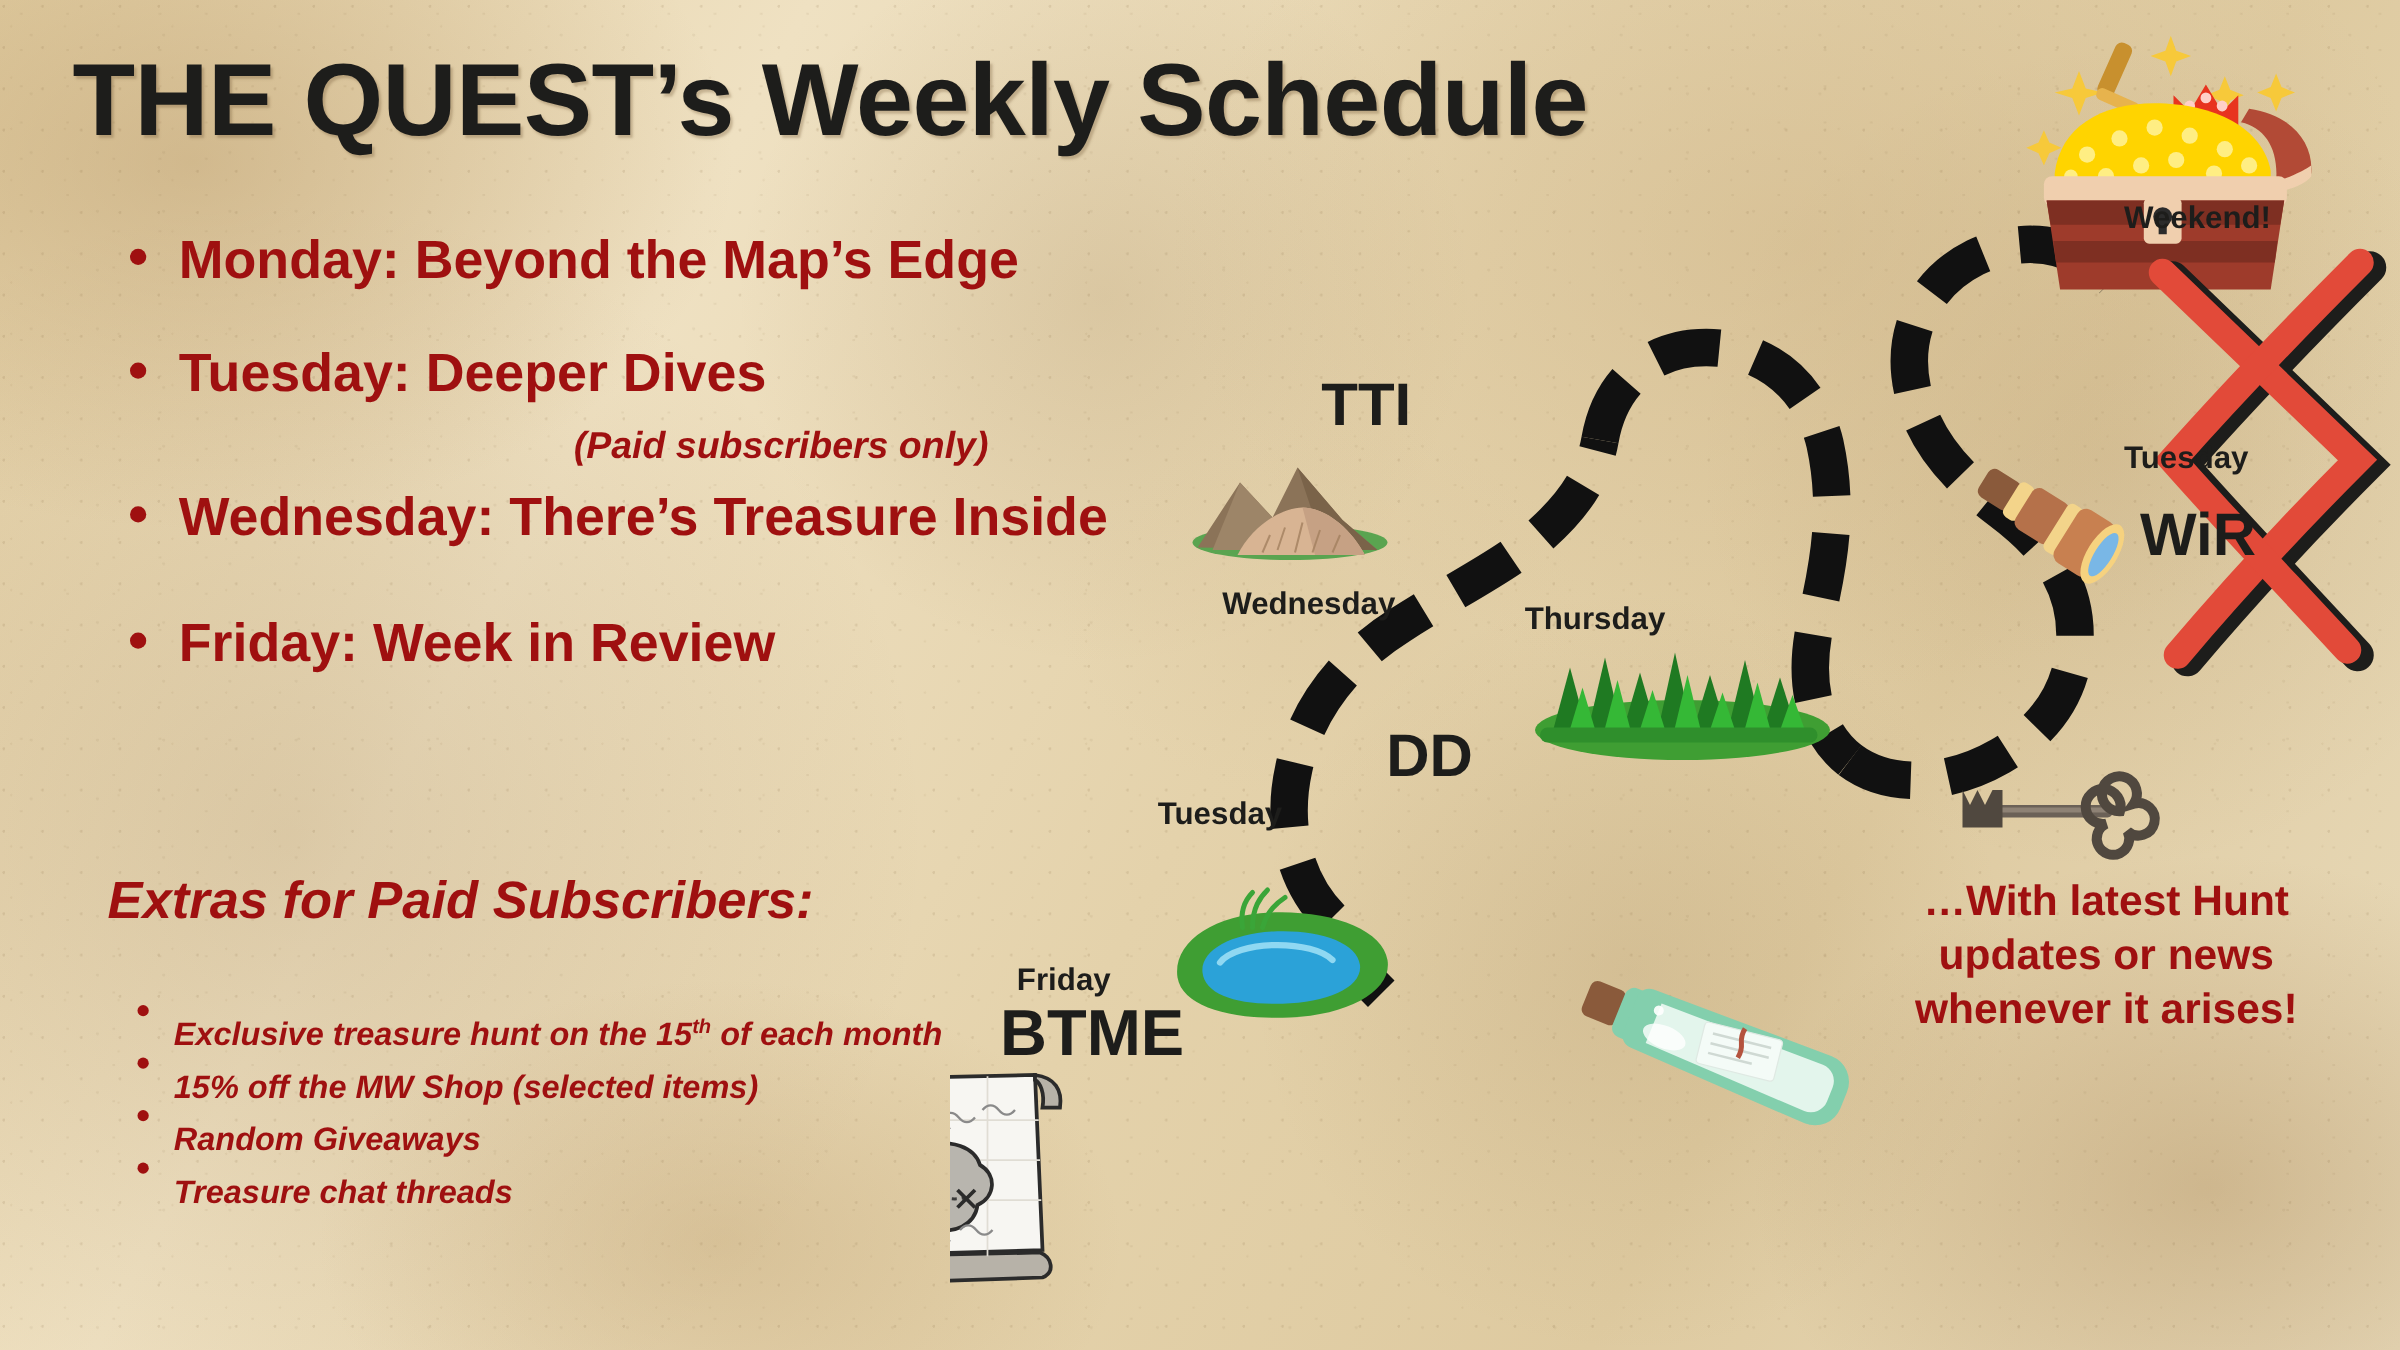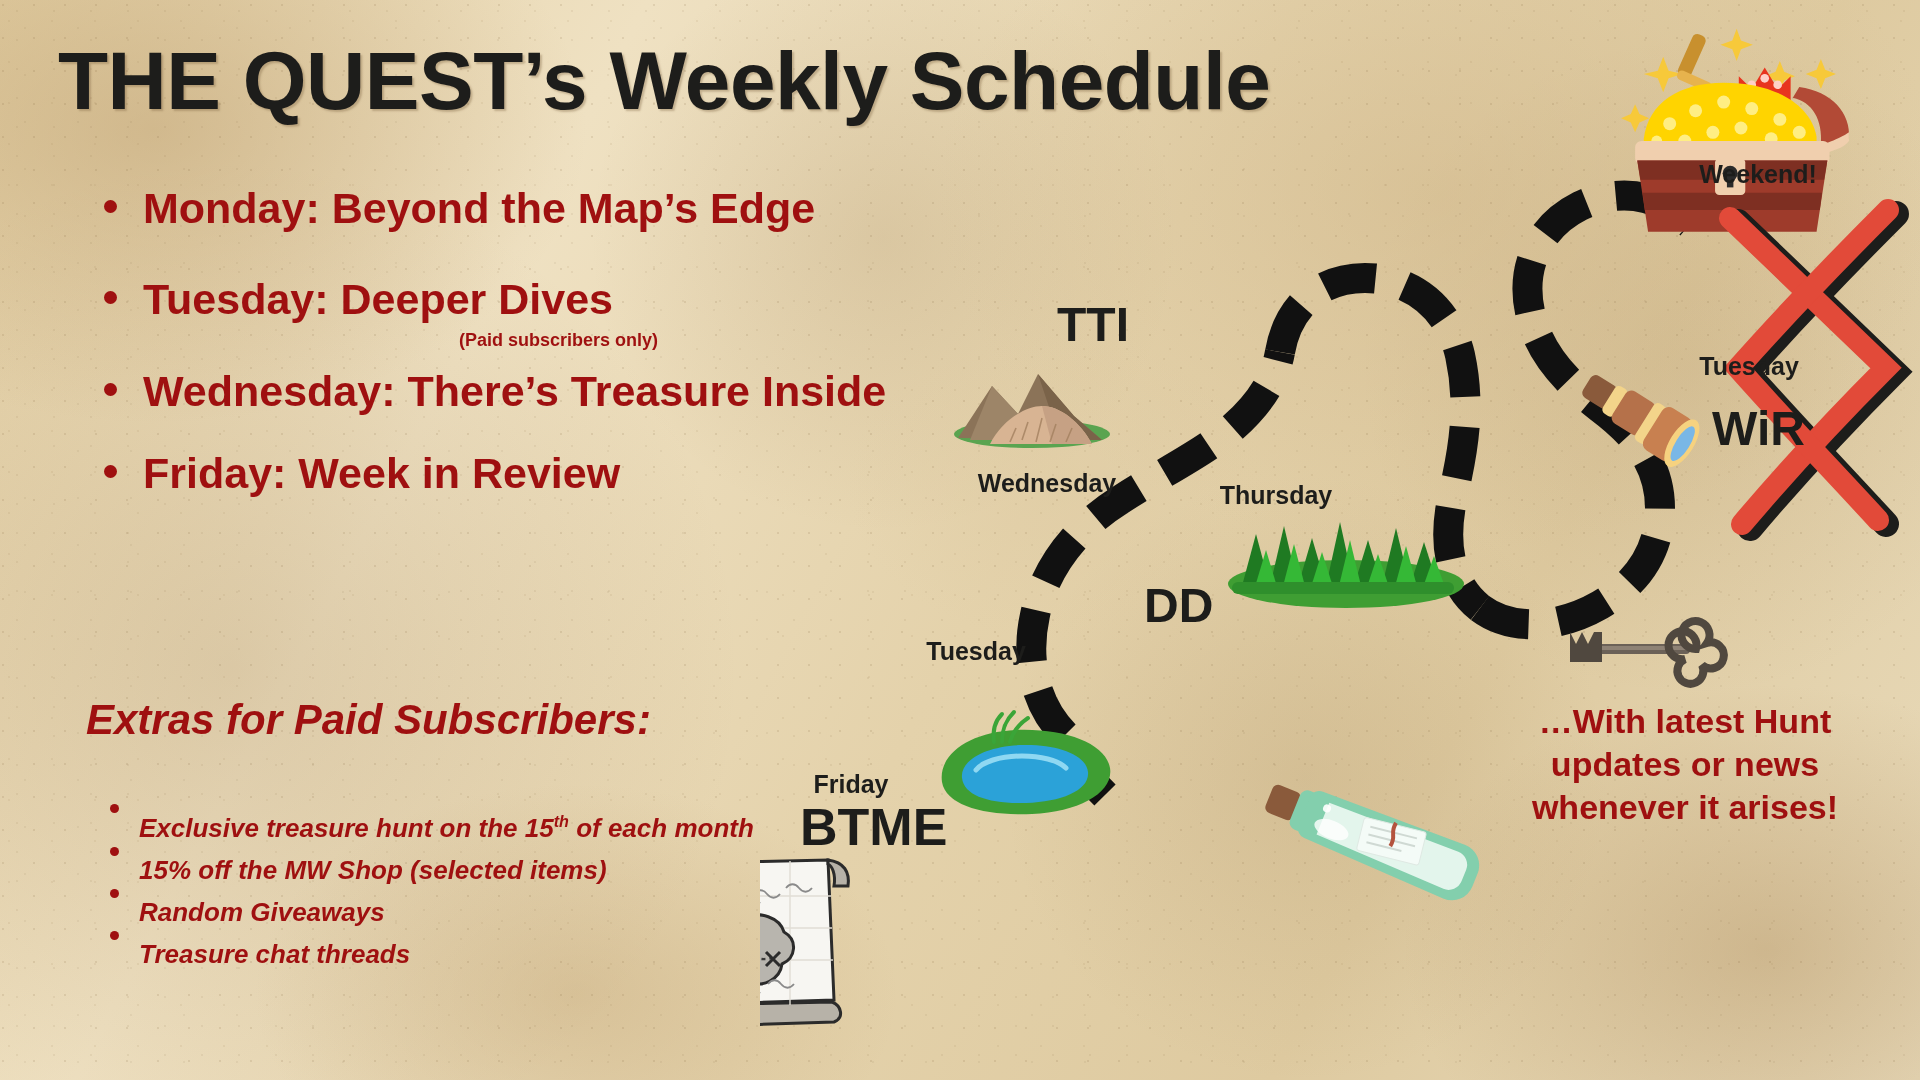--- a/index.html
+++ b/index.html
@@ -64,23 +64,24 @@
   .day-row .dot {
     width: 13px; height: 13px;
     border-radius: 50%;
     background: #9f1010;
     margin-right: 26px;
     flex: none;
     transform: translateY(-10px);
   }
   .paid-note {
     color: #9f1010;
-    font-size: 18px;
-    font-weight: bold;
-    margin: 6px 0 0 355px;
+    font-size: 30px;
+    font-weight: bold;
+    font-style: italic;
+    margin: 16px 0 0 355px;
     white-space: nowrap;
   }
 
   
   #extras-title {
     left: 86px; top: 696px;
     font-size: 42px;
     font-weight: bold;
     font-style: italic;
     color: #9f1010;
@@ -120,21 +121,21 @@
     color: #1d1d1b;
     white-space: nowrap;
   }
   #lbl-weekend { left: 1758px; top: 160px; transform: translateX(-50%); }
   #lbl-friday  { left: 1749px; top: 352px; transform: translateX(-50%); }
   #code-wir    { left: 1712px; top: 401px; }
   #lbl-thursday{ left: 1276px; top: 481px; transform: translateX(-50%); }
   #code-tti    { left: 1057px; top: 297px; }
   #lbl-wednesday{left: 1047px; top: 469px; transform: translateX(-50%); }
   #lbl-tuesday { left: 976px;  top: 637px; transform: translateX(-50%); }
-  #code-dd     { left: 1144px; top: 578px; }
+  #code-dd     { left: 1109px; top: 578px; }
   #lbl-monday  { left: 851px;  top: 770px; transform: translateX(-50%); }
   #code-btme   { left: 800px;  top: 797px; font-size: 52px; }
 
   
   #blurb {
     left: 1470px; top: 700px;
     width: 430px;
     text-align: center;
     color: #9f1010;
     font-size: 34px;
@@ -166,21 +167,21 @@
       <span>Tuesday:  Deeper Dives</span>
     </div>
 
     <div class="paid-note">(Paid subscribers only)</div>
 
     <div class="day-row" style="margin-top:16px">
       <span class="dot"></span>
       <span>Wednesday:  There’s Treasure Inside</span>
     </div>
 
-    <div class="day-row" style="margin-top:33px">
+    <div class="day-row" style="margin-top:52px">
       <span class="dot"></span>
       <span>Friday:  Week in Review</span>
     </div>
   </div>
 
   <div id="extras-title" class="abs">Extras for Paid Subscribers:</div>
 
   <div id="extras-list" class="abs">
     <div class="extra-row">
       <span class="dot"></span>

